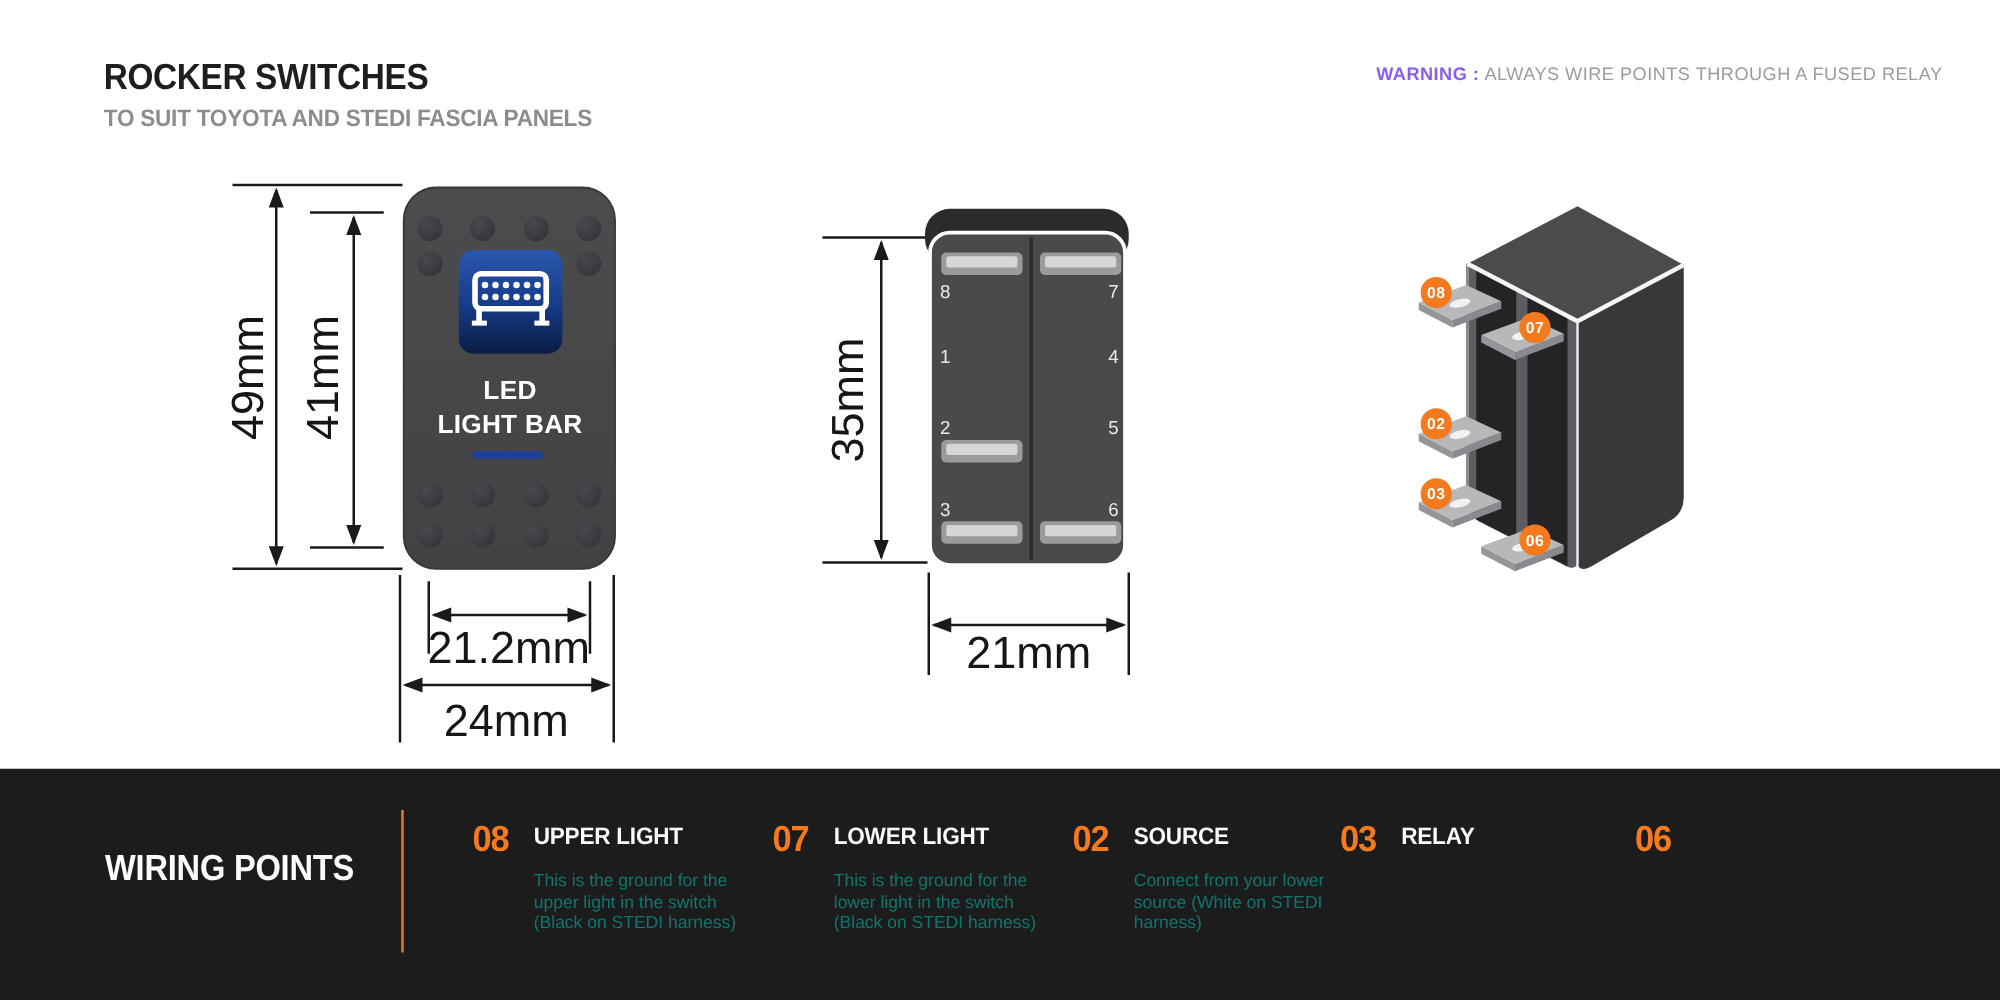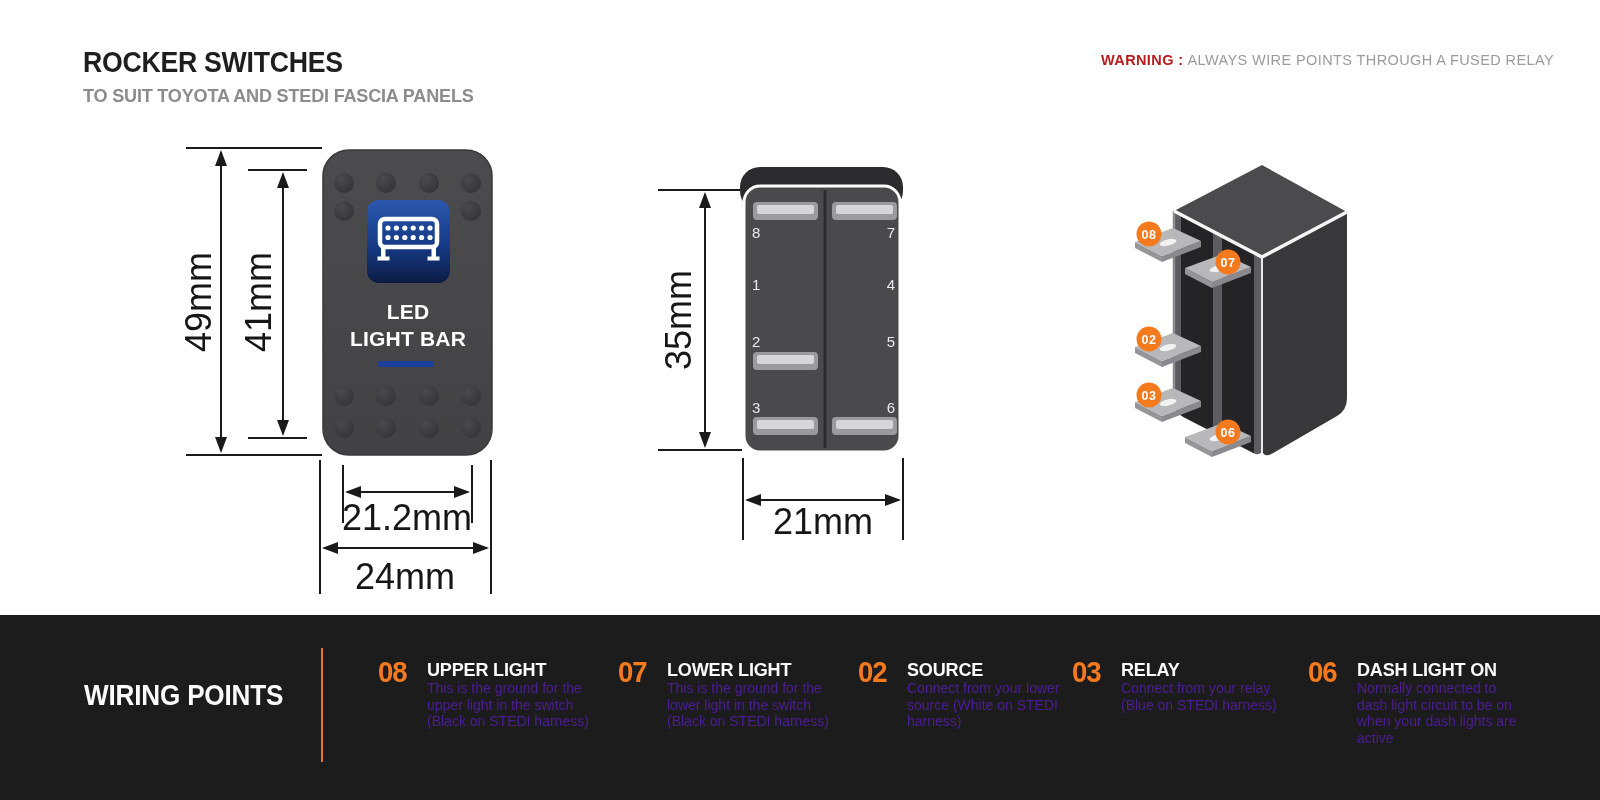--- a/index.html
+++ b/index.html
@@ -5,39 +5,39 @@
   html,body{margin:0;padding:0;background:#ffffff;}
   #stage{position:relative;width:1600px;height:800px;overflow:hidden;background:#ffffff;
          font-family:"Liberation Sans",sans-serif;padding-left:39px;}
   
   .title{position:absolute;left:83px;top:46px;font-size:29px;font-weight:700;color:#1e1e1e;
          letter-spacing:-.3px;transform:scaleX(.92);transform-origin:left;white-space:nowrap;}
   .subtitle{position:absolute;left:83px;top:85px;font-size:19px;font-weight:700;color:#8c8c8c;
          letter-spacing:-.2px;transform:scaleX(.95);transform-origin:left;white-space:nowrap;}
   .warning{position:absolute;right:85px;top:52px;font-size:14.5px;color:#9b9b9b;
          letter-spacing:.4px;white-space:nowrap;}
-  .warning b{color:#b91c1c;font-weight:700;margin-right:4px;}
+  .warning b{color:#8b5cf6;font-weight:700;margin-right:4px;}
   
   svg{position:absolute;display:block;}
   svg text{font-family:"Liberation Sans",sans-serif;}
   .dim{font-size:36px;fill:#161616;}
   .pin{font-size:15px;fill:#e9e9e9;}
   .swlabel{font-size:21px;font-weight:700;fill:#ffffff;letter-spacing:.2px;}
   .badge-t{font-size:12.5px;font-weight:700;fill:#ffffff;letter-spacing:.5px;}
   
   .bar{position:absolute;left:0;top:615px;width:1600px;height:185px;background:#1c1c1c;}
   .wp-title{position:absolute;left:84px;top:679px;font-size:29px;font-weight:700;color:#fafafa;
             letter-spacing:-.2px;transform:scaleX(.9);transform-origin:left;white-space:nowrap;}
   .wp-div{position:absolute;left:321px;top:648px;width:2px;height:114px;background:#e87722;}
   .wp-section{position:absolute;top:659px;display:flex;align-items:flex-start;}
   .wp-num{font-size:29px;font-weight:700;color:#f5791d;line-height:26px;letter-spacing:-1px;
           width:34px;margin-right:15px;transform:scaleX(.95);transform-origin:left;}
   .wp-head{font-size:19px;font-weight:700;color:#fafafa;line-height:21px;letter-spacing:-.2px;
            transform:scaleX(.95);transform-origin:left;white-space:nowrap;}
-  .wp-body{margin-top:0;font-size:14px;color:#4c1d95;line-height:16.5px;white-space:pre-line;
+  .wp-body{margin-top:16px;font-size:14px;color:#0f766e;line-height:16.5px;white-space:pre-line;
            width:215px;letter-spacing:0;}
 </style>
 </head>
 <body>
 
 <div id="stage">
 
   <div class="title">ROCKER SWITCHES</div>
   <div class="subtitle">TO SUIT TOYOTA AND STEDI FASCIA PANELS</div>
   <div class="warning"><b>WARNING :</b><span>ALWAYS WIRE POINTS THROUGH A FUSED RELAY</span></div>
@@ -298,29 +298,20 @@
       <div class="wp-body" style="width:160px">Connect from your lower
 source (White on STEDI
 harness)</div>
     </div>
   </div>
 
   <div class="wp-section" style="left:1072px">
     <div class="wp-num">03</div>
     <div>
       <div class="wp-head">RELAY</div>
-      <div class="wp-body">Connect from your relay
-(Blue on STEDI harness)</div>
     </div>
   </div>
 
   <div class="wp-section" style="left:1308px">
     <div class="wp-num">06</div>
-    <div>
-      <div class="wp-head">DASH LIGHT ON</div>
-      <div class="wp-body" style="width:180px">Normally connected to
-dash light circuit to be on
-when your dash lights are
-active</div>
-    </div>
   </div>
 
 </div>
 
 </body></html>

